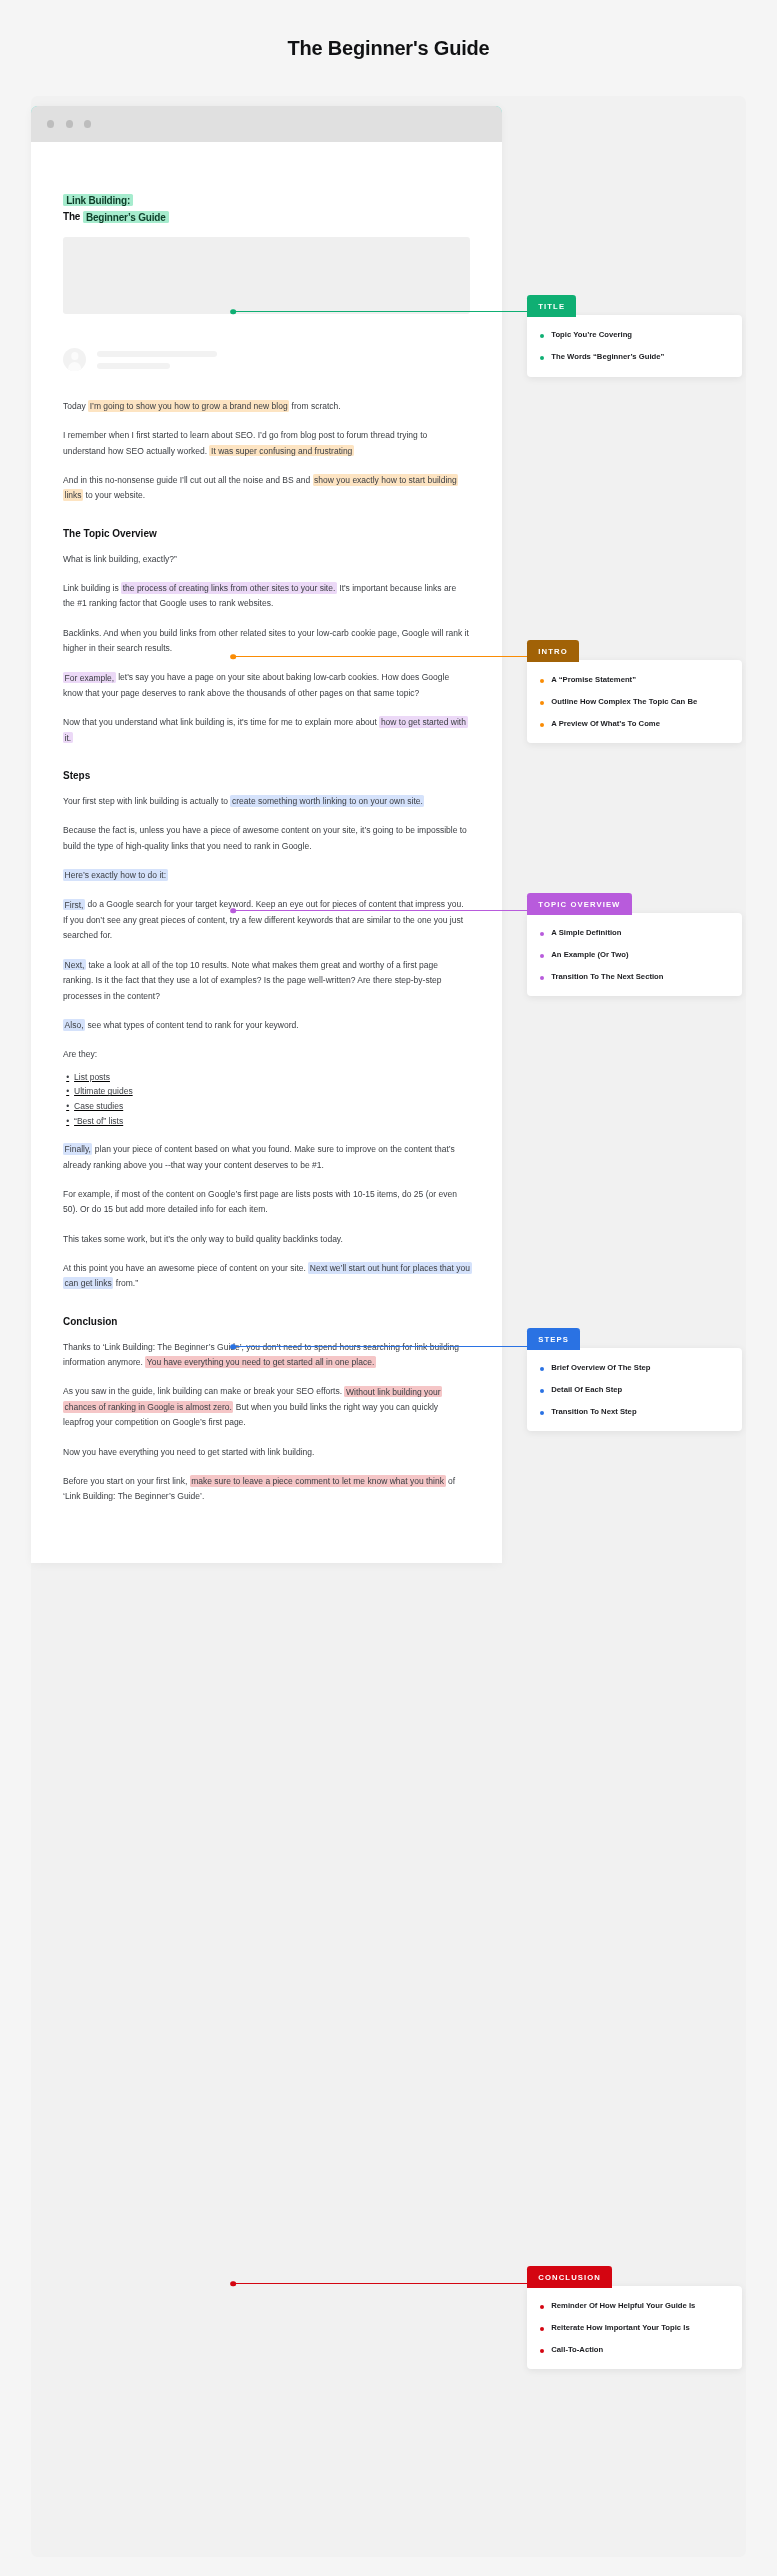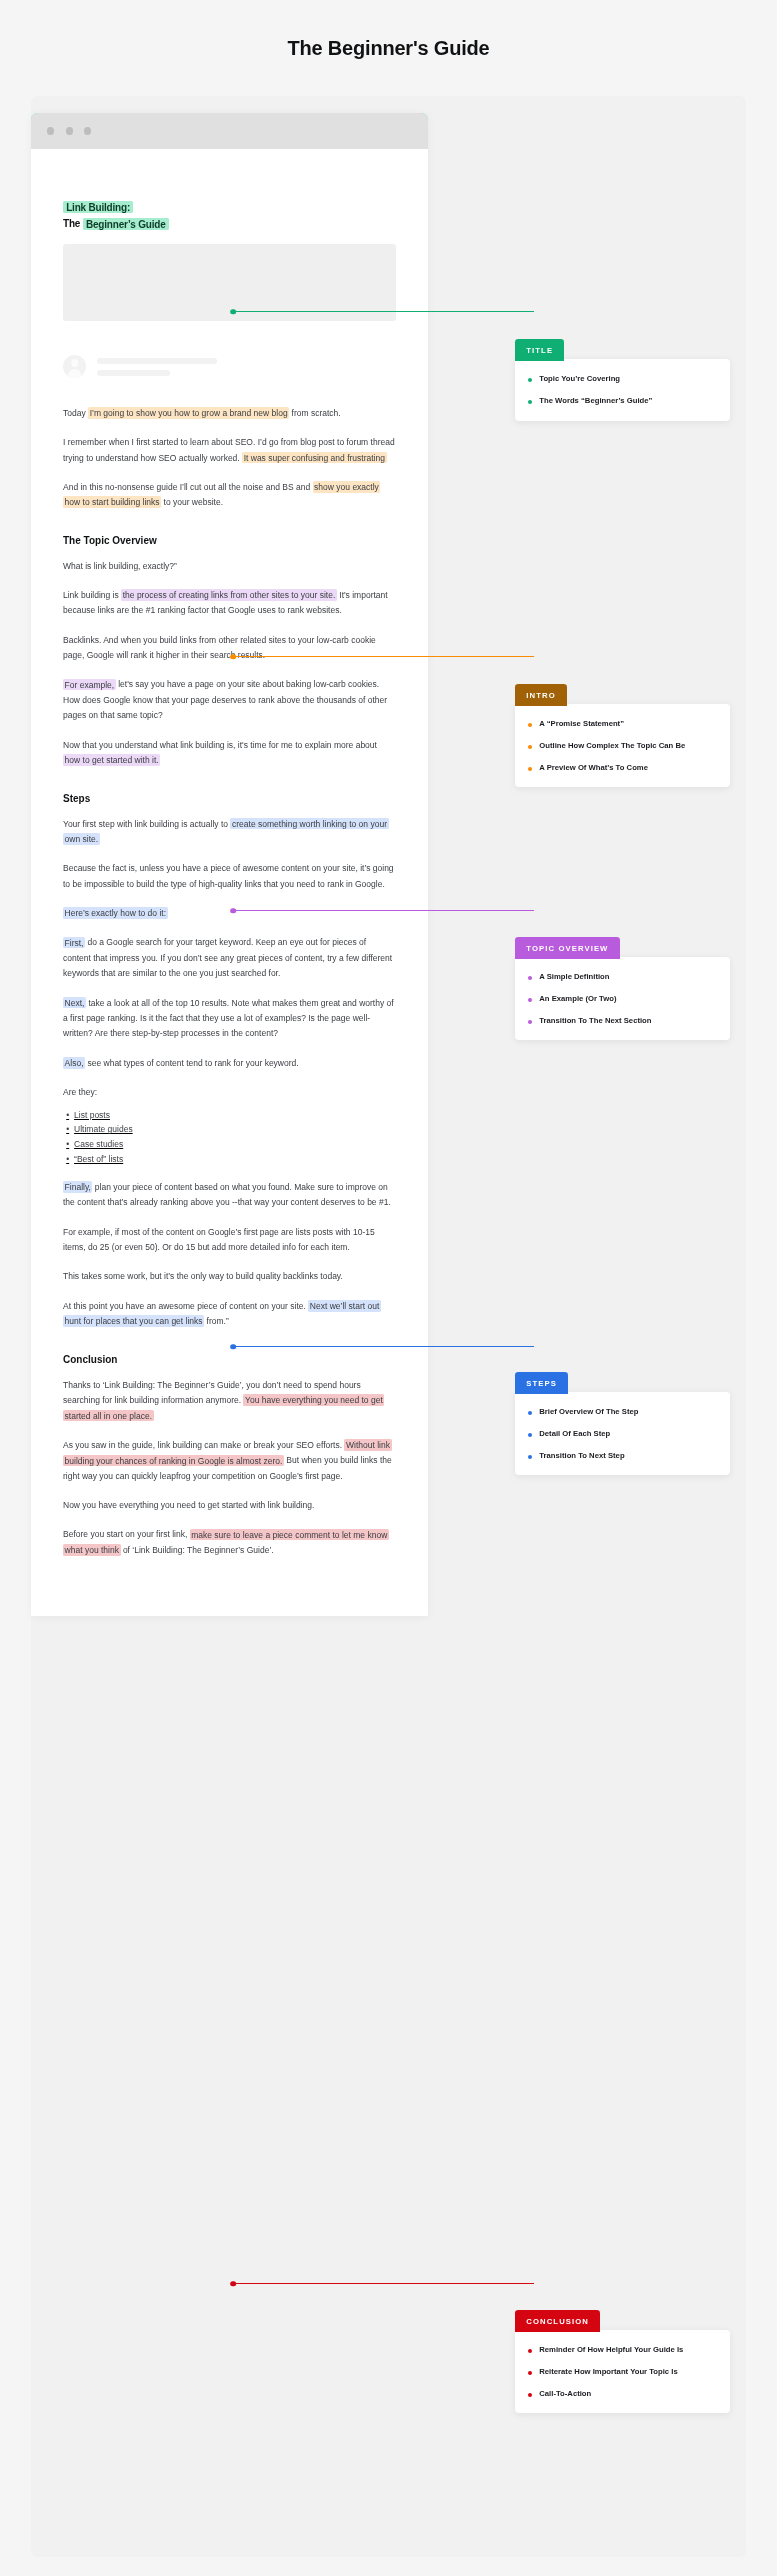--- a/index.html
+++ b/index.html
@@ -37,22 +37,22 @@
     margin: 36px 31px 0 31px;
     background: #f1f1f1;
     border-radius: 6.5px;
     min-height: 2461px;
   }
 
   
   .browser {
     position: absolute;
     left: 0;
-    top: 17px;
-    width: 397px;
+    top: 10px;
+    width: 471px;
     background: #5eead4;
     border-radius: 6.5px 6.5px 0 0;
     box-shadow: 0 1.6px 8px rgba(0,0,0,0.045);
     overflow: hidden;
   }
   .browser-bar {
     height: 36px;
     background: #e0e0e0;
     display: flex;
     align-items: center;
@@ -172,23 +172,22 @@
     -webkit-box-decoration-break: clone;
   }
   mark.m-orange { background: #fde4c2; }
   mark.m-purple { background: #ecd9f7; }
   mark.m-blue   { background: #d5e2fb; }
   mark.m-red    { background: #f5c6c7; }
 
   
   .callout {
     position: absolute;
-    left: 484px;
+    left: 496px;
     width: 215px;
-    margin-top: 44px;
   }
   .callout-tag {
     display: inline-block;
     font-size: 7.7px;
     font-weight: 600;
     letter-spacing: 1.1px;
     color: #fff;
     padding: 6.5px 11.3px 6.5px 11.3px;
     border-radius: 3.2px 3.2px 0 0;
     position: relative;

